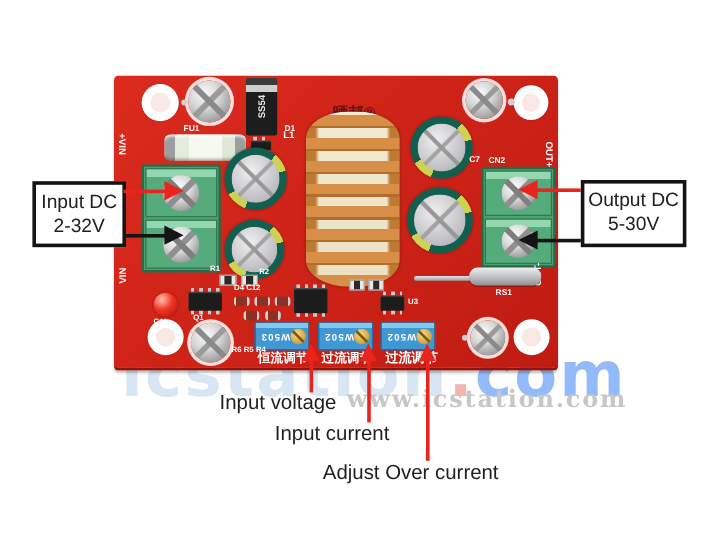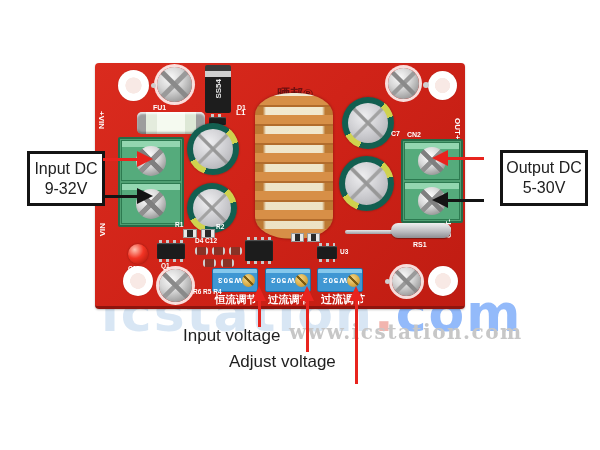--- a/index.html
+++ b/index.html
@@ -201,39 +201,40 @@
     </div>
 
     <div class="silk" style="left:98px;top:226px;font-size:6.5px;">R6 R5 R4</div>
     <div class="silk" style="left:120px;top:231px;font-size:10.5px;">恒流调节</div>
     <div class="silk" style="left:173px;top:231px;font-size:10.5px;">过流调节</div>
     <div class="silk" style="left:226px;top:231px;font-size:11px;">过流调节</div>
   </div>
 
   <div class="callout" style="left:27px;top:151px;width:72px;height:49px;">
     <div>Input DC</div>
-    <div>9-32V</div>
+    <div>2-32V</div>
   </div>
   <div class="wire" style="left:103px;top:158px;width:35px;height:3px;background:#e8241e;"></div>
   <div class="arrow-r" style="left:137px;top:151px;"></div>
   <div class="wire" style="left:103px;top:195px;width:35px;height:3px;background:#141414;"></div>
   <div class="arrow-r black" style="left:137px;top:188px;"></div>
 
-  <div class="callout" style="left:484px;top:150px;width:82px;height:50px;margin-left:16px;">
+  <div class="callout" style="left:484px;top:150px;width:82px;height:50px;">
     <div>Output DC</div>
     <div>5-30V</div>
   </div>
   <div class="arrow-l" style="left:432px;top:150px;"></div>
   <div class="wire" style="left:447px;top:157px;width:37px;height:3px;background:#e8241e;"></div>
   <div class="arrow-l black" style="left:432px;top:192px;"></div>
   <div class="wire" style="left:447px;top:199px;width:37px;height:3px;background:#141414;"></div>
 
   <div class="arrow-u" style="left:252px;top:286px;"></div>
   <div class="wire" style="left:258px;top:300px;width:3px;height:27px;background:#e8241e;"></div>
   <div class="arrow-u" style="left:300px;top:286px;"></div>
   <div class="wire" style="left:306px;top:300px;width:3px;height:52px;background:#e8241e;"></div>
   <div class="arrow-u" style="left:349px;top:286px;"></div>
   <div class="wire" style="left:355px;top:300px;width:3px;height:84px;background:#e8241e;"></div>
 
   <div class="note" style="left:183px;top:326px;">Input voltage</div>
-  <div class="note" style="left:229px;top:352px;">Adjust voltage</div>
+  <div class="note" style="left:229px;top:352px;">Input current</div>
+  <div class="note" style="left:269px;top:384px;">Adjust Over current</div>
 
 </div>
 
 </body></html>

